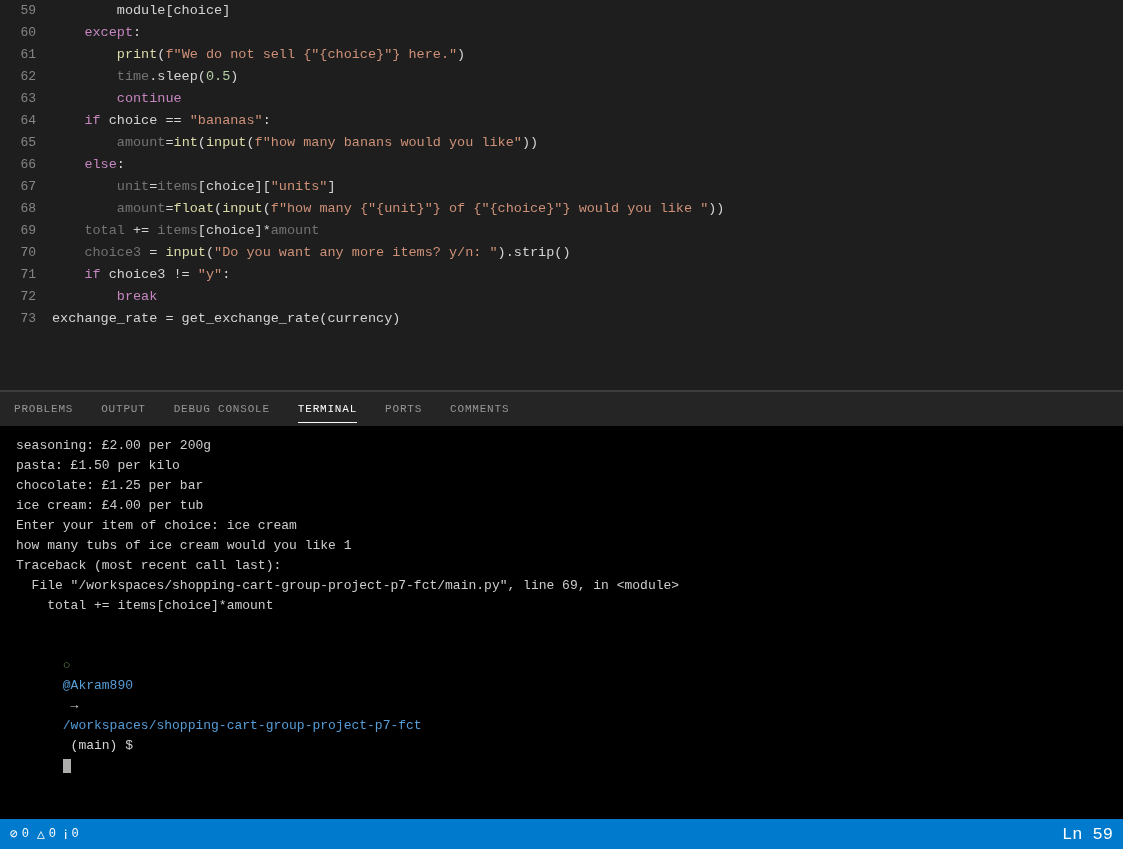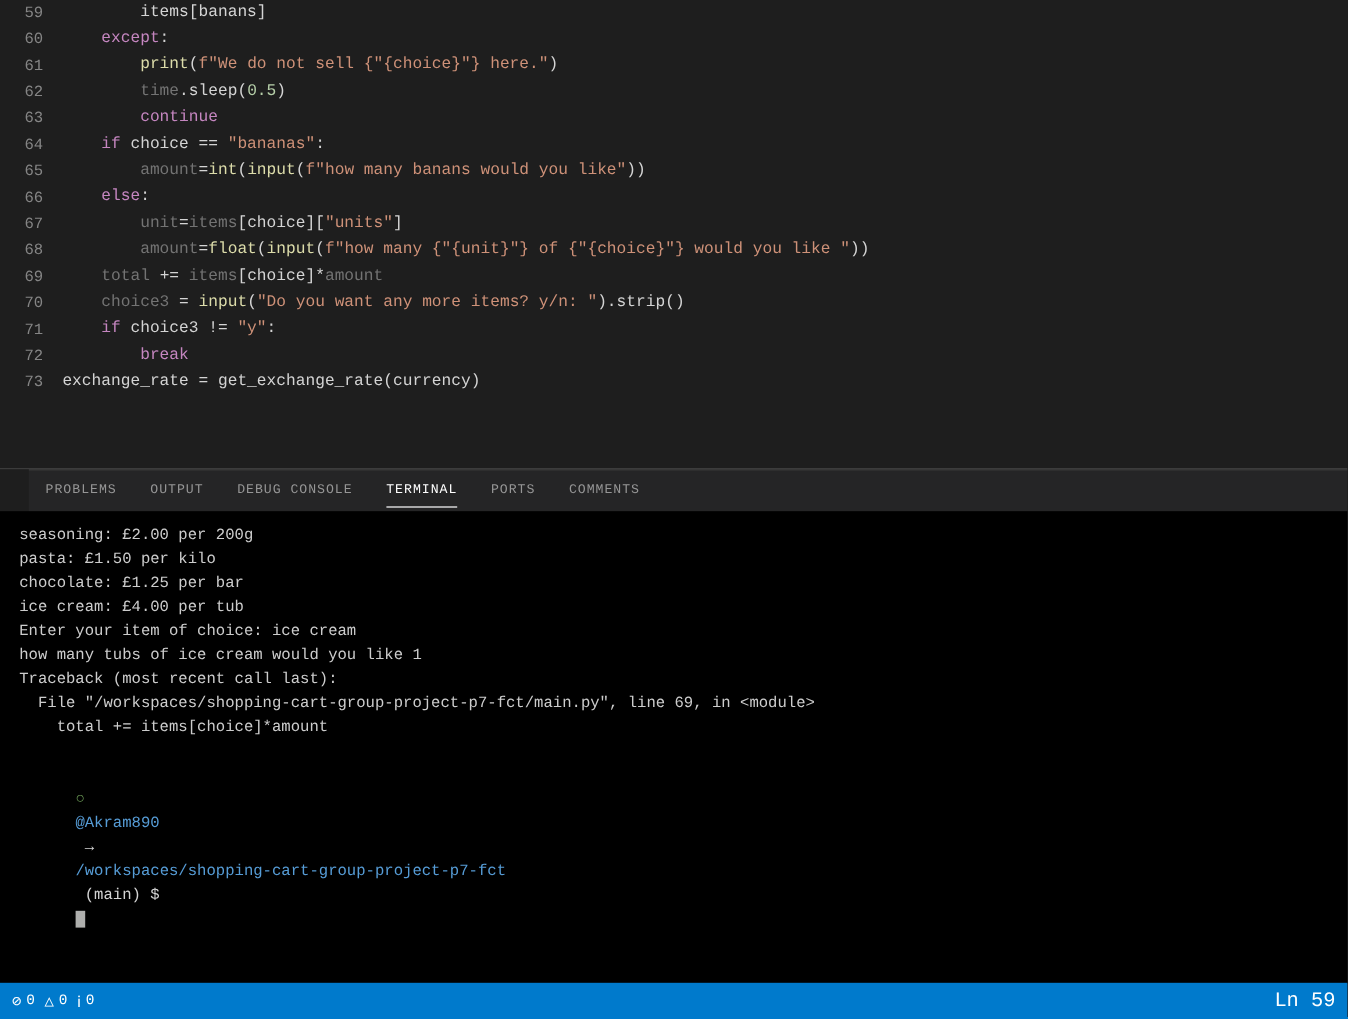--- a/index.html
+++ b/index.html
@@ -57,21 +57,20 @@
 
     
     .panel-tabs {
       display: flex;
       align-items: center;
       background: #252526;
       border-top: 1px solid #3c3c3c;
       padding: 0 0;
       height: 35px;
       gap: 0;
-      margin-left: 24px;
     }
 
     .tab-item {
       color: #969696;
       font-size: 11px;
       font-weight: 500;
       letter-spacing: 0.8px;
       padding: 8px 14px;
       cursor: pointer;
       text-transform: uppercase;
@@ -156,21 +155,21 @@
 </head>
 <body>
 
 <div style="position:relative; width:1123px; height:849px; background:#1e1e1e; overflow:hidden;">
 
   <div class="editor-area">
     <div class="code-lines">
 
       <div class="code-line">
         <span class="line-num">59</span>
-        <span class="line-content">        items[banans]</span>
+        <span class="line-content">        module[choice]</span>
       </div>
 
       <div class="code-line">
         <span class="line-num">60</span>
         <span class="line-content">    <span class="kw">except</span>:</span>
       </div>
 
       <div class="code-line">
         <span class="line-num">61</span>
         <span class="line-content">        <span class="fn">print</span>(<span class="str">f"We do not sell {"{choice}"} here."</span>)</span>

